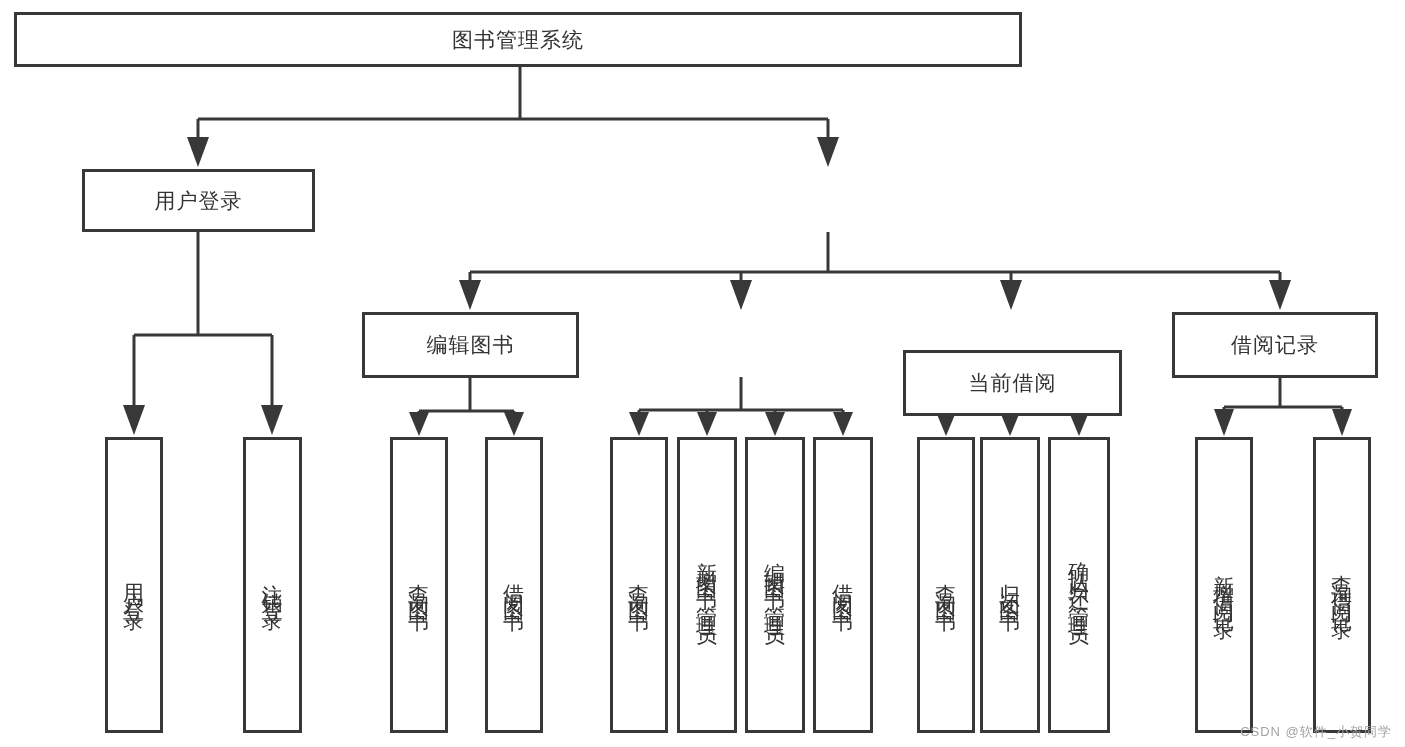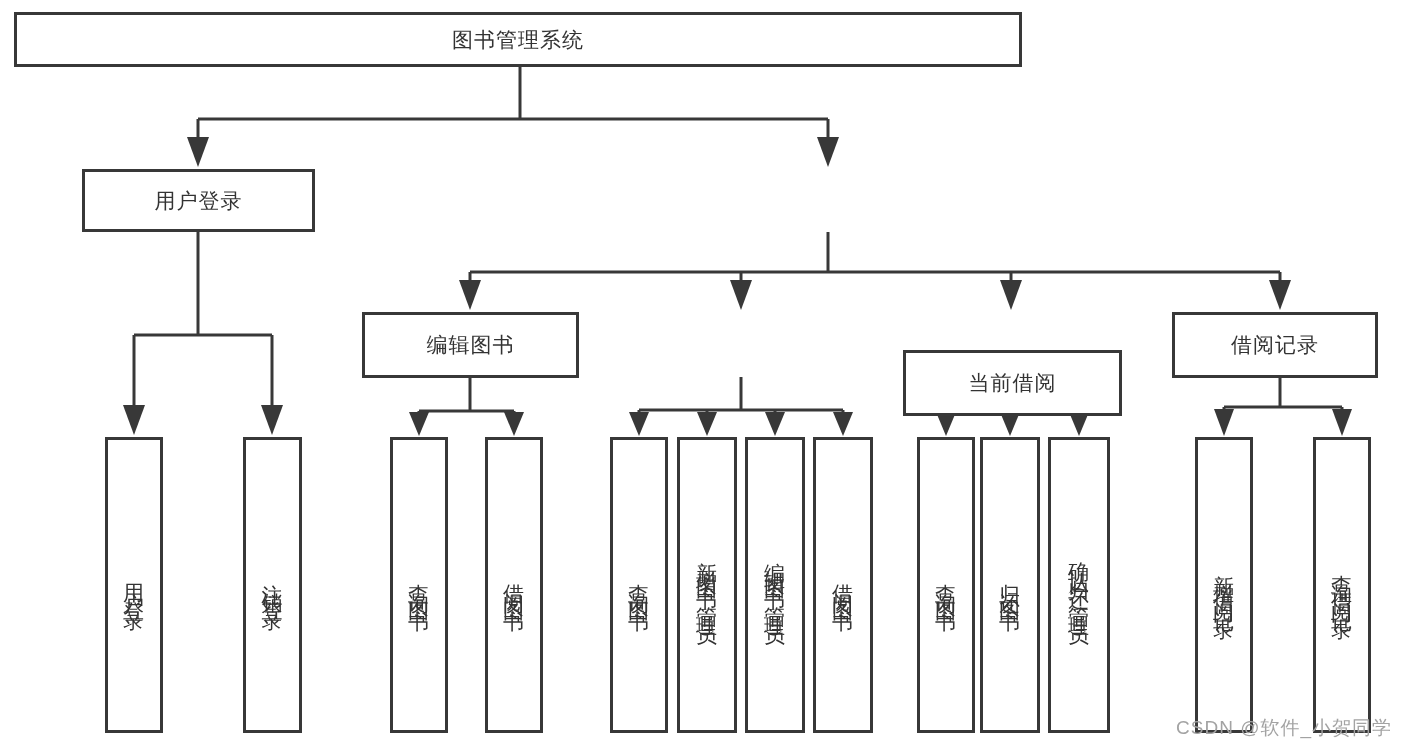--- a/index.html
+++ b/index.html
@@ -34,21 +34,21 @@
   .vtext{
     writing-mode:vertical-rl;
     text-orientation:mixed;
     letter-spacing:9px;
     line-height:1;
     font-size:21px;
   }
   .watermark{
     position:absolute;
     right:13px;bottom:6px;
-    font-size:19px;
+    font-size:13px;
     color:var(--wm);
     letter-spacing:1px;
     z-index:5;
     white-space:nowrap;
     margin-top:33px;
   }
 </style>
 </head>
 <body>
 

